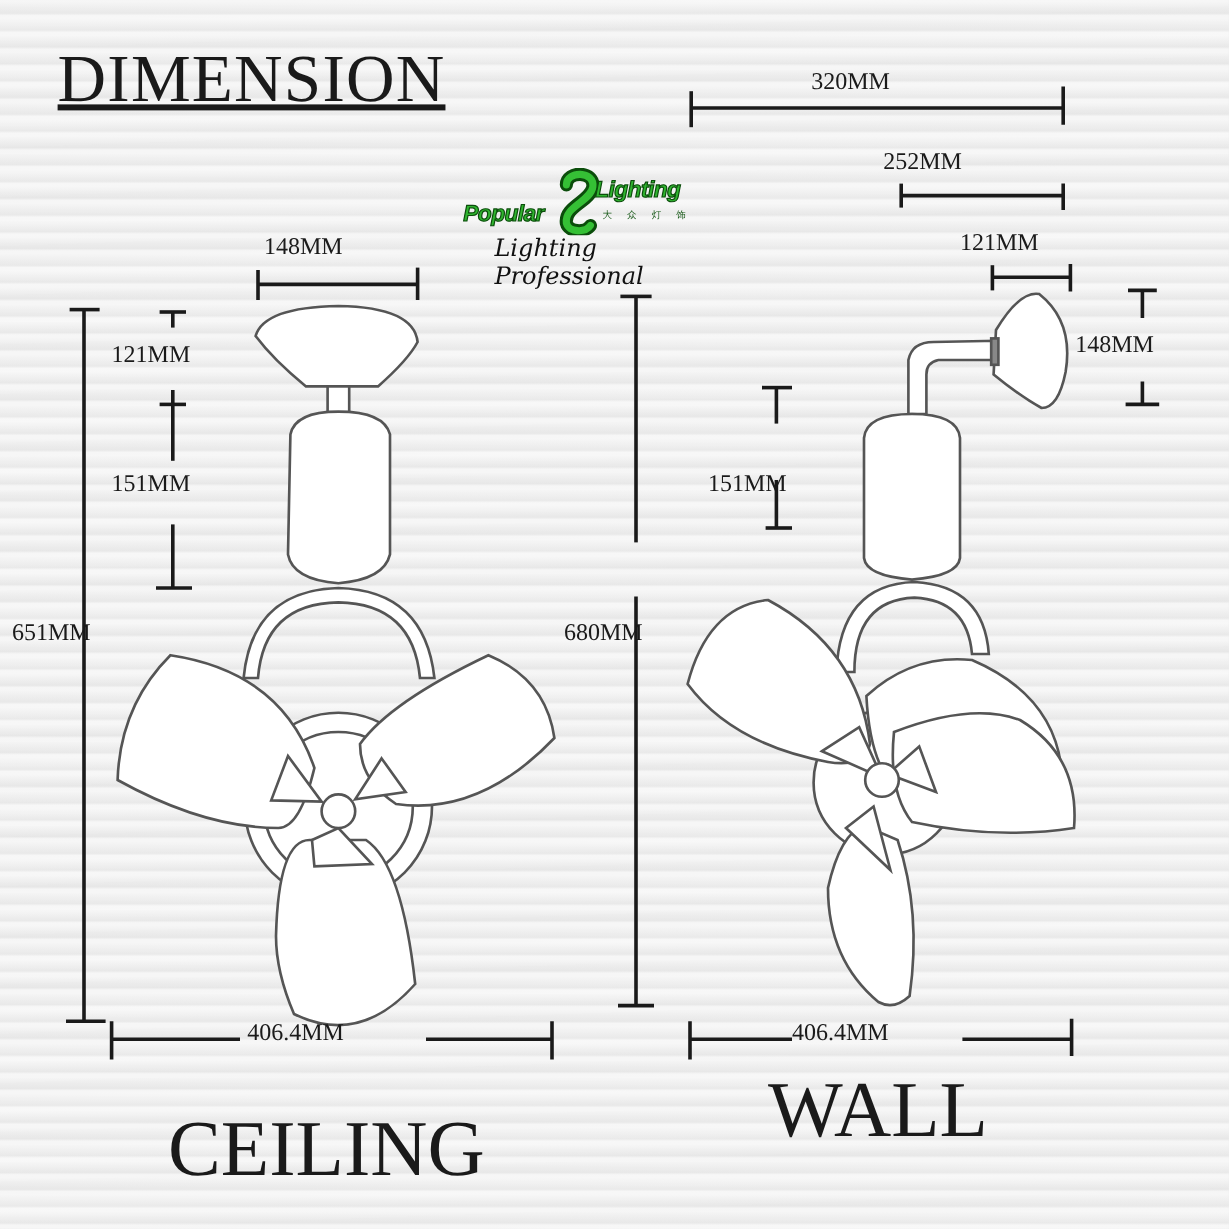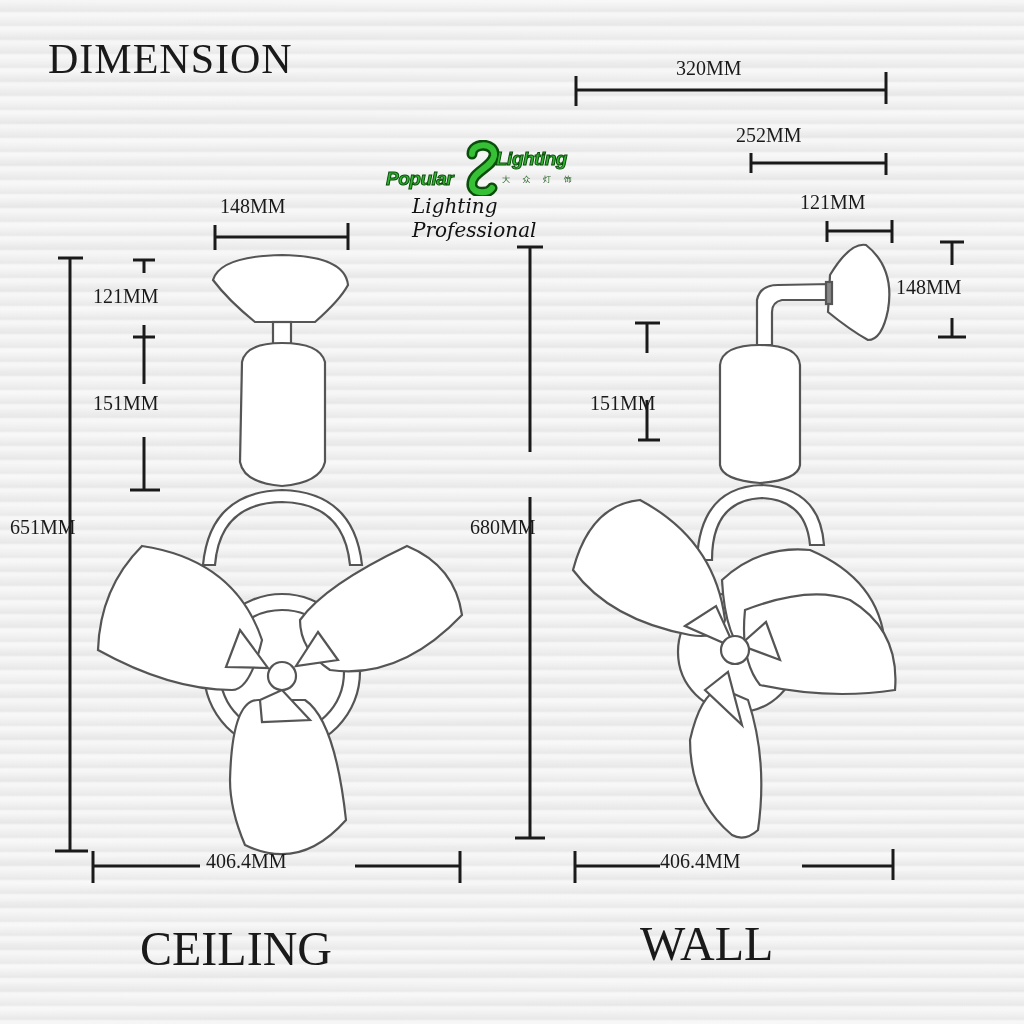--- a/index.html
+++ b/index.html
@@ -6,22 +6,22 @@
   body {
     width: 1024px; height: 1024px; position: relative; overflow: hidden;
     background: #ededed;
     background-image:
       repeating-linear-gradient(0deg, rgba(255,255,255,0.55) 0px, rgba(255,255,255,0.55) 3px, rgba(225,225,225,0.35) 5px, rgba(245,245,245,0.2) 9px, rgba(255,255,255,0.5) 14px),
       repeating-linear-gradient(178deg, rgba(210,210,210,0.12) 0px, rgba(255,255,255,0.1) 23px, rgba(220,220,220,0.12) 41px);
     font-family: "Liberation Serif", "DejaVu Serif", serif;
     color: #1a1a1a;
   }
   .txt { position: absolute; white-space: nowrap; line-height: 1; color: #1a1a1a; }
-  .title { font-size: 42px; letter-spacing: 1px; }
-  .caption { font-size: 48px; }
+  .title { font-size: 56px; letter-spacing: 1px; text-decoration: underline; }
+  .caption { font-size: 66px; }
   .dim { font-size: 20px; }
   svg.art { position: absolute; left: 0; top: 0; }
   .logo { position: absolute; left: 384px; top: 144px; width: 196px; height: 76px; }
   .logo-word {
     position: absolute; top: 4px; font-family: "Liberation Sans", sans-serif;
     font-weight: bold; font-style: italic; font-size: 19px; color: #2fb52f;
     -webkit-text-stroke: 1px #0b4d0b; letter-spacing: -0.5px;
   }
   .logo-sub {
     position: absolute; left: 28px; top: 50px; font-family: "DejaVu Serif", serif;
@@ -146,13 +146,13 @@
 <div class="txt dim" style="left:206px; top:851px;">406.4MM</div>
 <div class="txt caption" style="left:140px; top:925px;">CEILING</div>
 
 <div class="txt dim" style="left:676px; top:58px;">320MM</div>
 <div class="txt dim" style="left:736px; top:125px;">252MM</div>
 <div class="txt dim" style="left:800px; top:192px;">121MM</div>
 <div class="txt dim" style="left:896px; top:277px;">148MM</div>
 <div class="txt dim" style="left:590px; top:393px;">151MM</div>
 <div class="txt dim" style="left:470px; top:517px;">680MM</div>
 <div class="txt dim" style="left:660px; top:851px;">406.4MM</div>
-<div class="txt caption" style="left:640px; top:920px;">WALL</div>
+<div class="txt caption" style="left:640px; top:893px;">WALL</div>
 
 </body></html>

